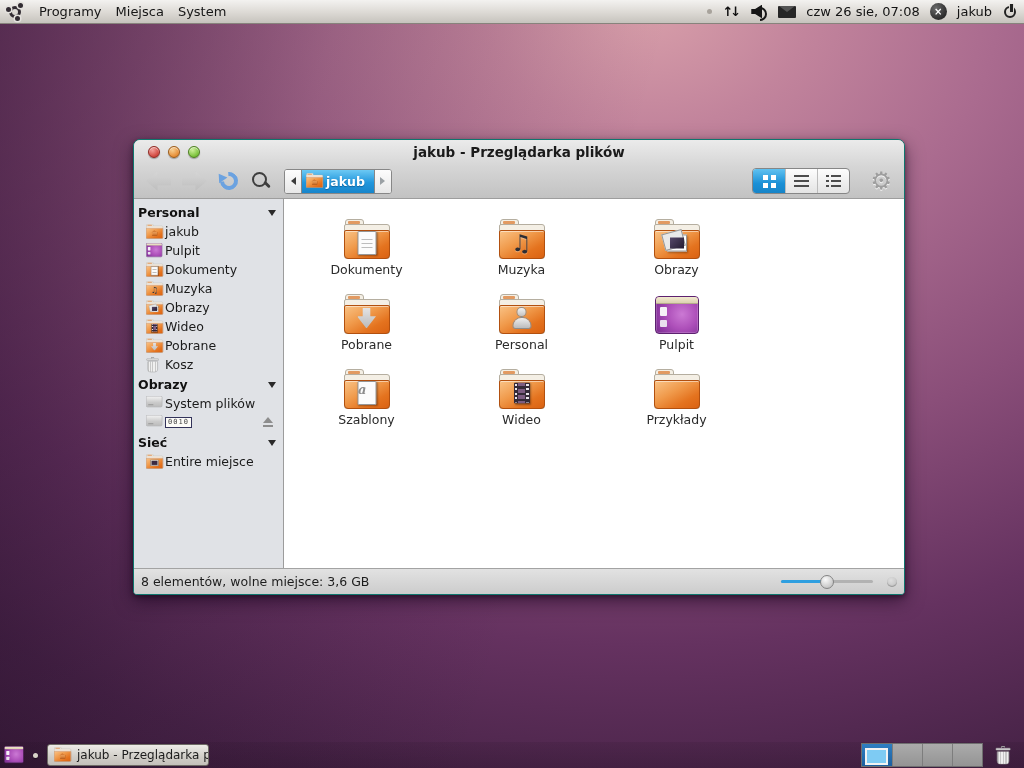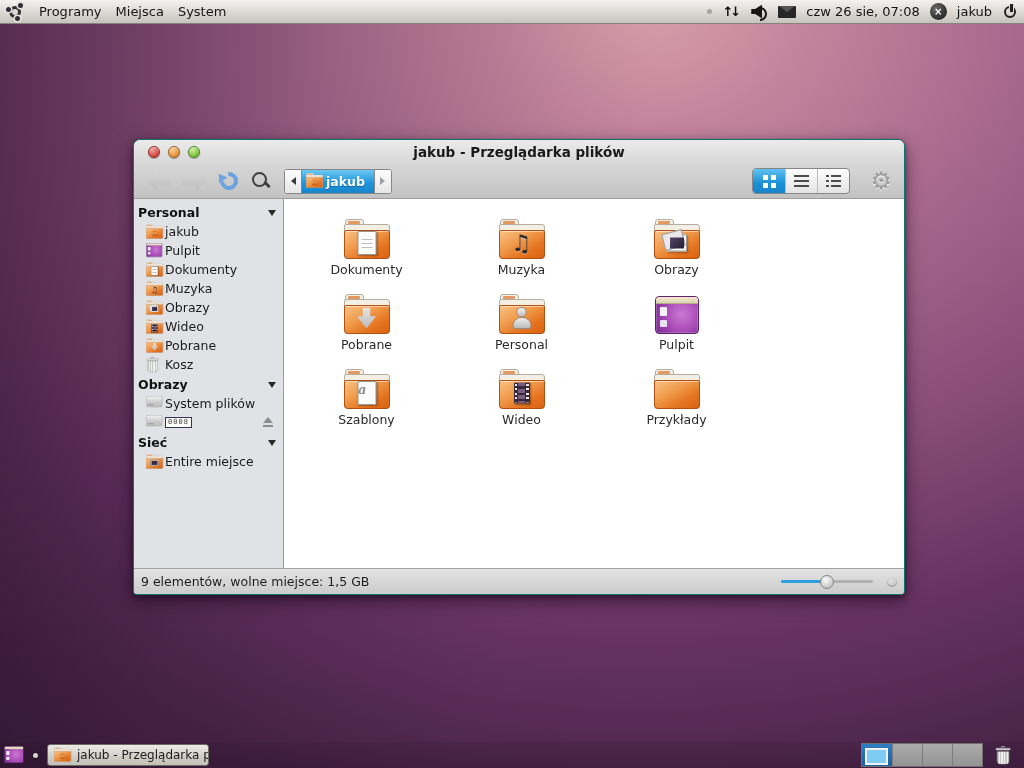--- a/index.html
+++ b/index.html
@@ -418,21 +418,21 @@
         </span>
         <span>System plików</span>
       </div>
       <div class="side-item">
         <span class="mini">
           <span class="icon drive">
             <i class="d-body"></i>
             <i class="d-slot"></i>
           </span>
         </span>
-        <span class="vol-label">0008</span>
+        <span class="vol-label">0010</span>
         <span class="eject"></span>
       </div>
       <div class="sec-head">
         <span>Sieć</span>
         <i class="sec-tri"></i>
       </div>
       <div class="side-item">
         <span class="mini">
           <span class="icon folder">
             <i class="f-tab"></i>
@@ -547,21 +547,21 @@
             <i class="f-stripe"></i>
             <i class="f-back"></i>
             <i class="f-front"></i>
           </span>
         </div>
         <div class="file-label">Przykłady</div>
       </div>
     </div>
 
   <div class="statusbar">
-    <span class="status-text">9 elementów, wolne miejsce: 1,5 GB</span>
+    <span class="status-text">8 elementów, wolne miejsce: 3,6 GB</span>
     <div class="zoomslider">
       <i class="zs-track" style="position:absolute;"></i>
       <i class="zs-fill" style="position:absolute;"></i>
       <i class="zs-handle" style="position:absolute;"></i>
     </div>
     <span class="grip"></span>
   </div>
 </div>
 
 <div class="bottombar">

